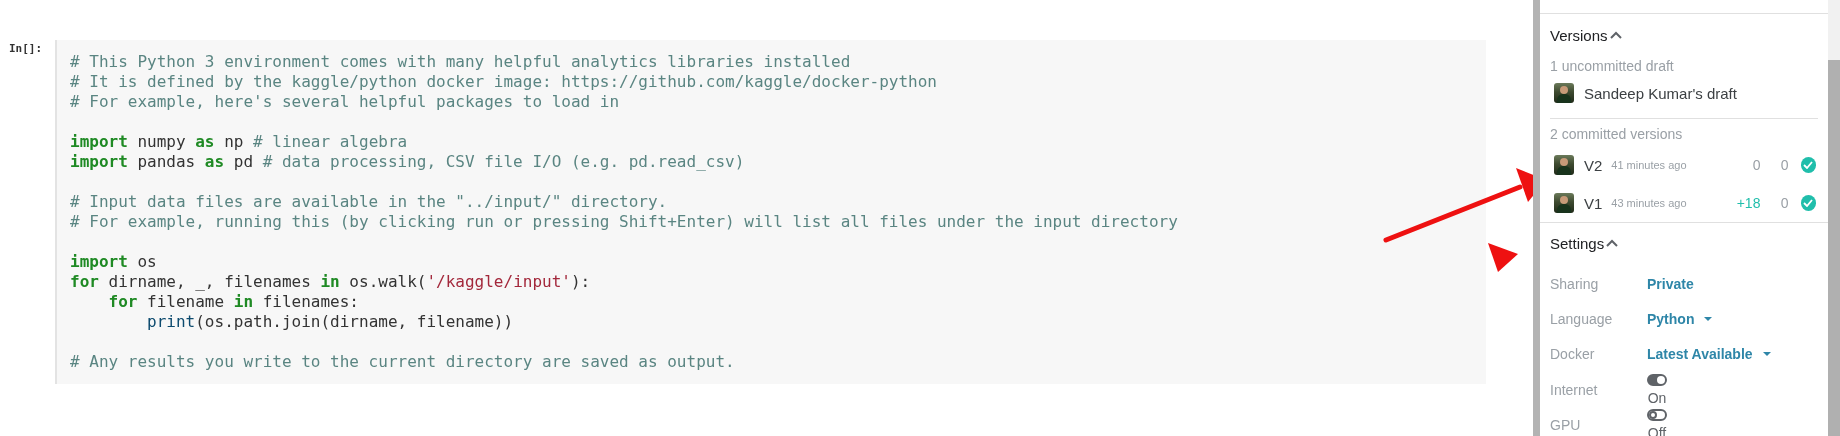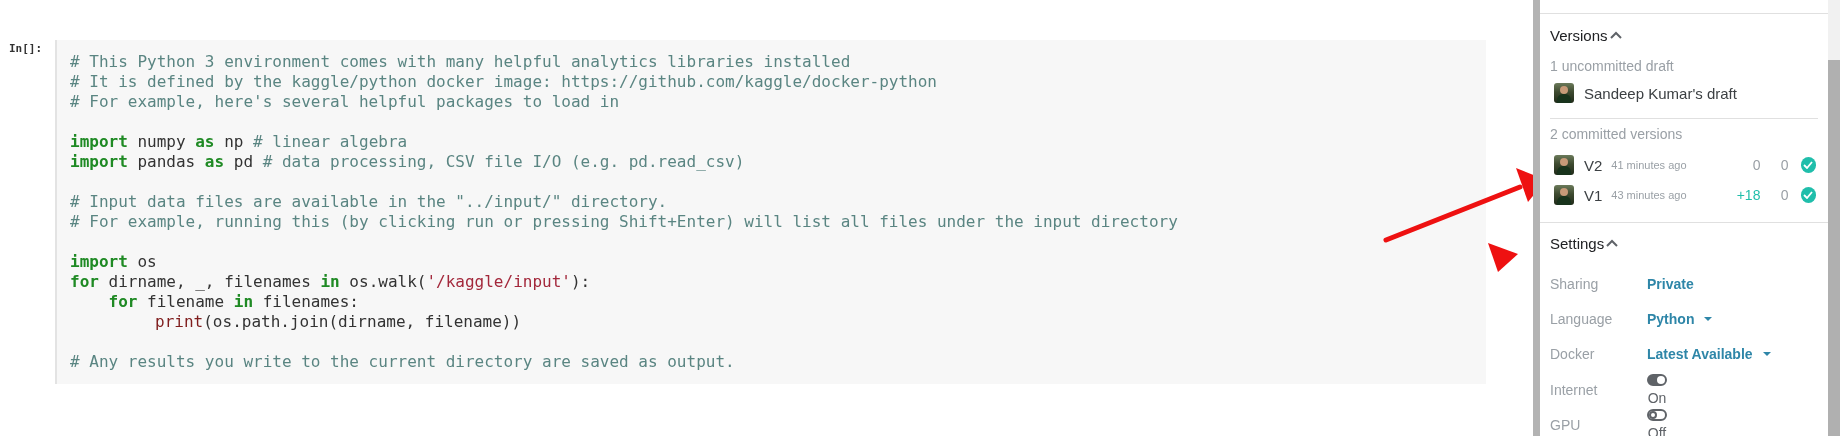--- a/index.html
+++ b/index.html
@@ -18,21 +18,21 @@
     background: #f7f7f7; border-left: 2px solid #e3e3e3;
   }
   .code {
     position: absolute; left: 13px; top: 12px;
     font-family: "DejaVu Sans Mono", "Liberation Mono", monospace;
     font-size: 16px; line-height: 20px; color: #333333; white-space: pre;
   }
   .code-line { height: 20px; }
   .tok-comment { color: #5a8582; }
   .tok-kw { color: #1f8a24; font-weight: bold; }
-  .tok-builtin { color: #7f1d1d; margin-left: 8px; }
+  .tok-builtin { color: #0c4a6e; }
   .tok-str { color: #a3283b; }
   .tok-plain { color: #333333; }
 
   
   .annot { position: absolute; left: 1370px; top: 160px; width: 180px; height: 120px; pointer-events: none; }
 
   
   .panel-divider { position: absolute; left: 1533px; top: 0; width: 7px; height: 436px; background: #b3b3b3; }
   .panel { position: absolute; left: 1540px; top: 0; width: 288px; height: 436px; background: #ffffff; overflow: hidden; }
   .panel-scroll { position: absolute; left: 1828px; top: 0; width: 12px; height: 436px; background: #f1f1f1; }
@@ -125,21 +125,21 @@
     <span class="ver-time">41 minutes ago</span>
     <span class="ver-add">0</span>
     <span class="ver-del">0</span>
     <span class="ver-ok">
       <svg width="10" height="8" viewBox="0 0 10 8">
           <polyline points="1,4 4,7 9,1" fill="none" stroke="#ffffff" stroke-width="1.8"></polyline>
         </svg>
     </span>
   </div>
 
-  <div class="ver-row" style="top:184px;">
+  <div class="ver-row" style="top:192px;">
     <div class="avatar"></div>
     <span class="ver-name">V1</span>
     <span class="ver-time">43 minutes ago</span>
     <span class="ver-add pos">+18</span>
     <span class="ver-del">0</span>
     <span class="ver-ok">
       <svg width="10" height="8" viewBox="0 0 10 8">
           <polyline points="1,4 4,7 9,1" fill="none" stroke="#ffffff" stroke-width="1.8"></polyline>
         </svg>
     </span>

